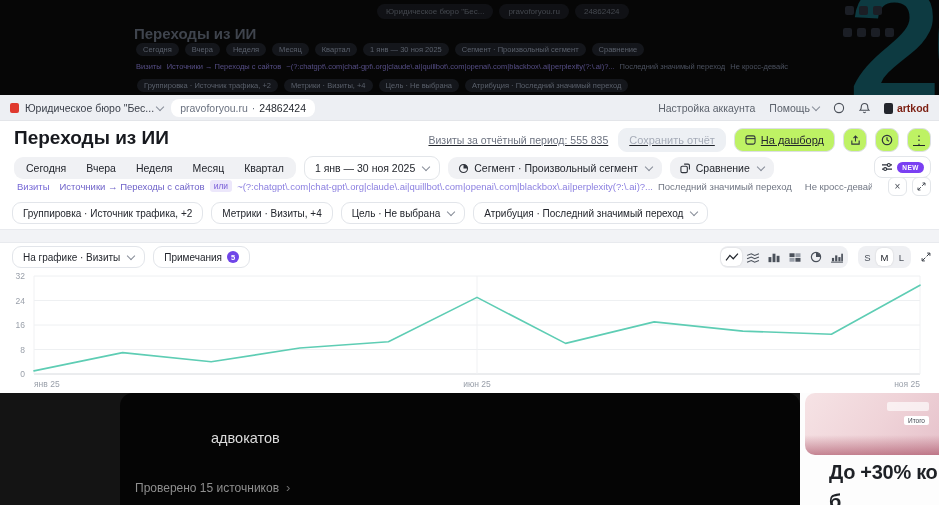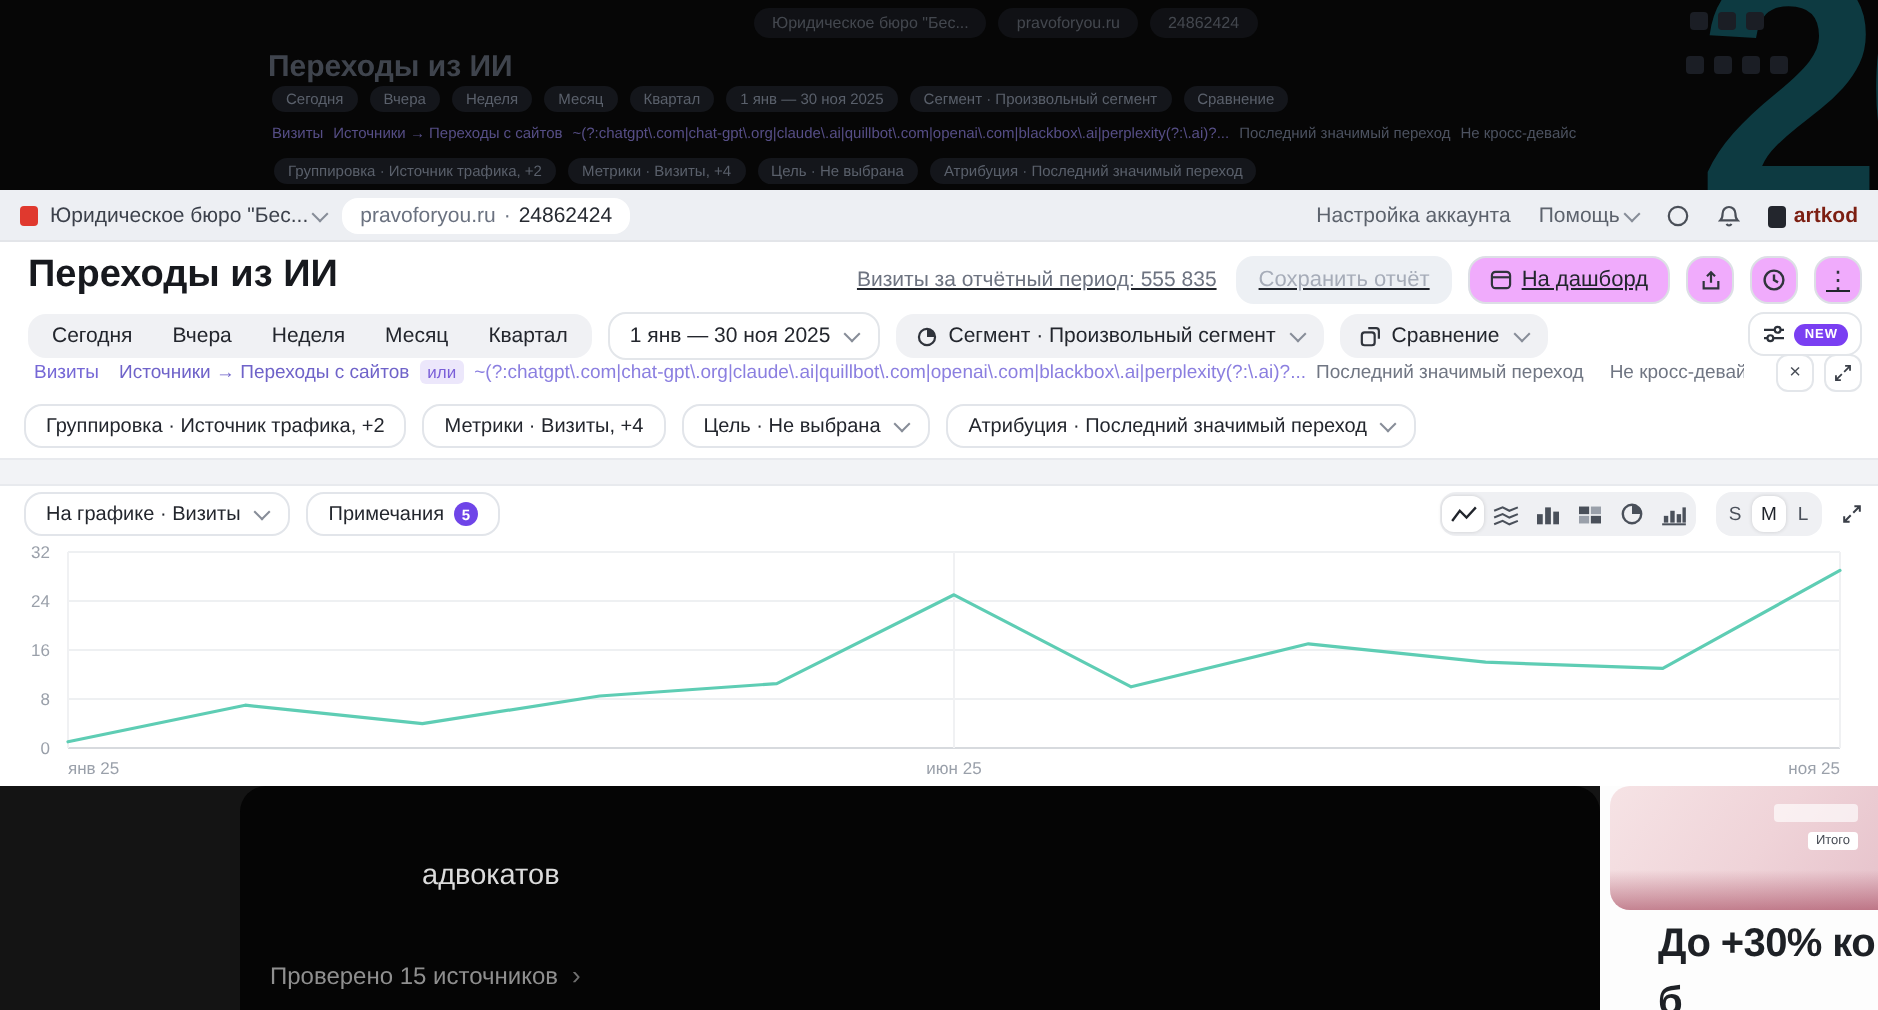--- a/index.html
+++ b/index.html
@@ -26,21 +26,21 @@
   .site-chip .site{color:#6b7280;} .site-chip .cid{color:#262a31;}
   .bar-right{margin-left:auto;display:flex;align-items:center;gap:14px;white-space:nowrap;}
   .bar-link{color:#5d636d;display:inline-flex;align-items:center;}
   .brand{display:inline-flex;align-items:flex-end;gap:4px;font-weight:bold;color:#7c1f12;}
   .brand .mark{width:9px;height:11px;background:#23262d;border-radius:2px;}
   
   .page-title{position:absolute;left:14px;top:127px;font-size:19px;font-weight:bold;color:#17191e;}
   .hdr-right{position:absolute;right:8px;top:128px;display:flex;align-items:center;gap:8px;text-decoration:underline;}
   .visits-note{font-size:10.5px;color:#6d7380;margin-right:2px;}
   .btn{display:inline-flex;align-items:center;justify-content:center;gap:5px;height:24px;border-radius:9px;font-size:11px;
-       background:#f0abfc;border:1px solid #dcdfe5;color:#23262d;padding:0 10px;box-sizing:border-box;cursor:pointer;}
+       background:#bef264;border:1px solid #dcdfe5;color:#23262d;padding:0 10px;box-sizing:border-box;cursor:pointer;}
   .btn.disabled{background:#edf0f4;border-color:#edf0f4;color:#a6acb8;}
   .btn.icon-only{width:24px;padding:0;}
   .kebab{font-size:12px;line-height:1;color:#30343c;letter-spacing:0;}
   
   .tabs-row{position:absolute;left:14px;top:156px;display:flex;align-items:center;gap:8px;}
   .tab-group{display:flex;align-items:center;background:#f0f1f4;border-radius:9px;height:22px;padding:0 2px;}
   .tab{font-size:10.5px;color:#23262d;padding:0 10px;cursor:pointer;}
   .chip{display:inline-flex;align-items:center;gap:5px;height:22px;border-radius:9px;background:#f0f1f4;
         font-size:10.5px;color:#23262d;padding:0 10px;cursor:pointer;white-space:nowrap;}
   .chip.white{background:#fff;border:1px solid #e3e6ea;}

